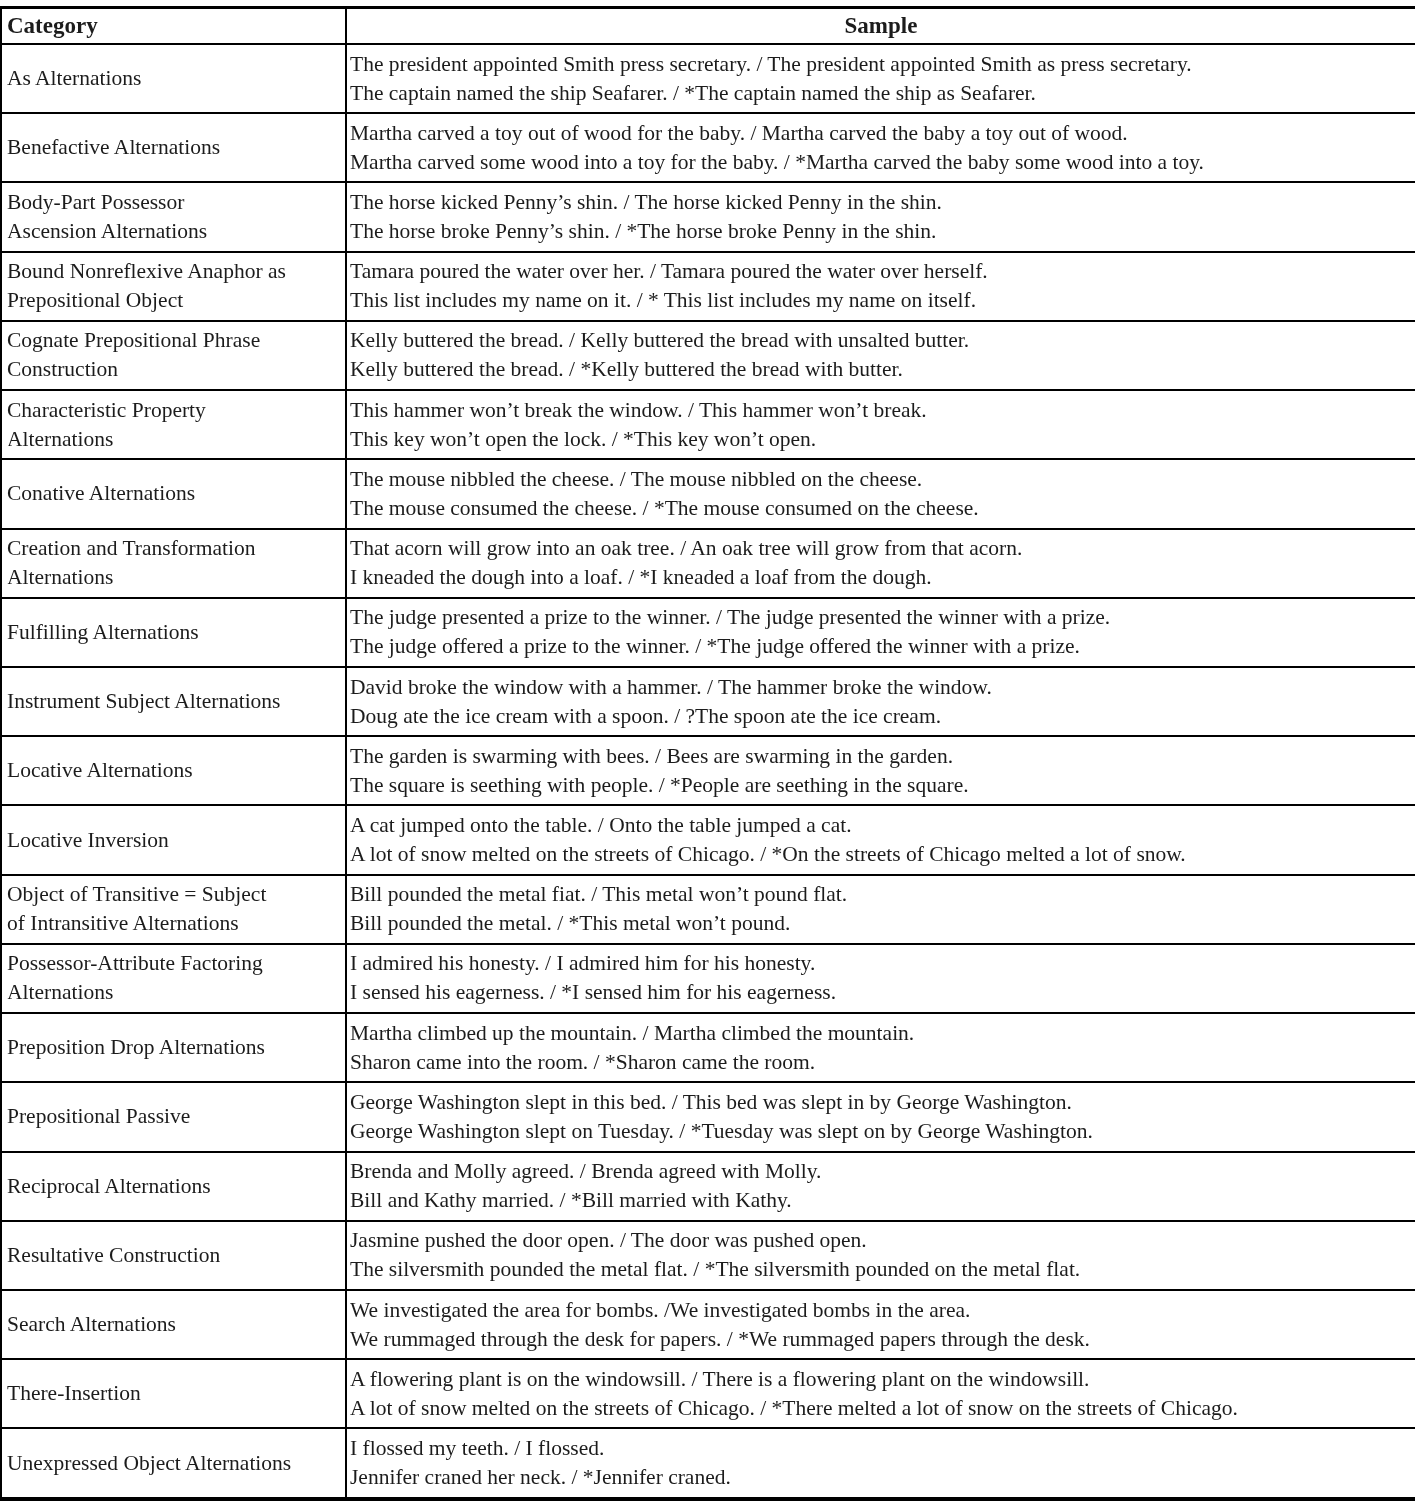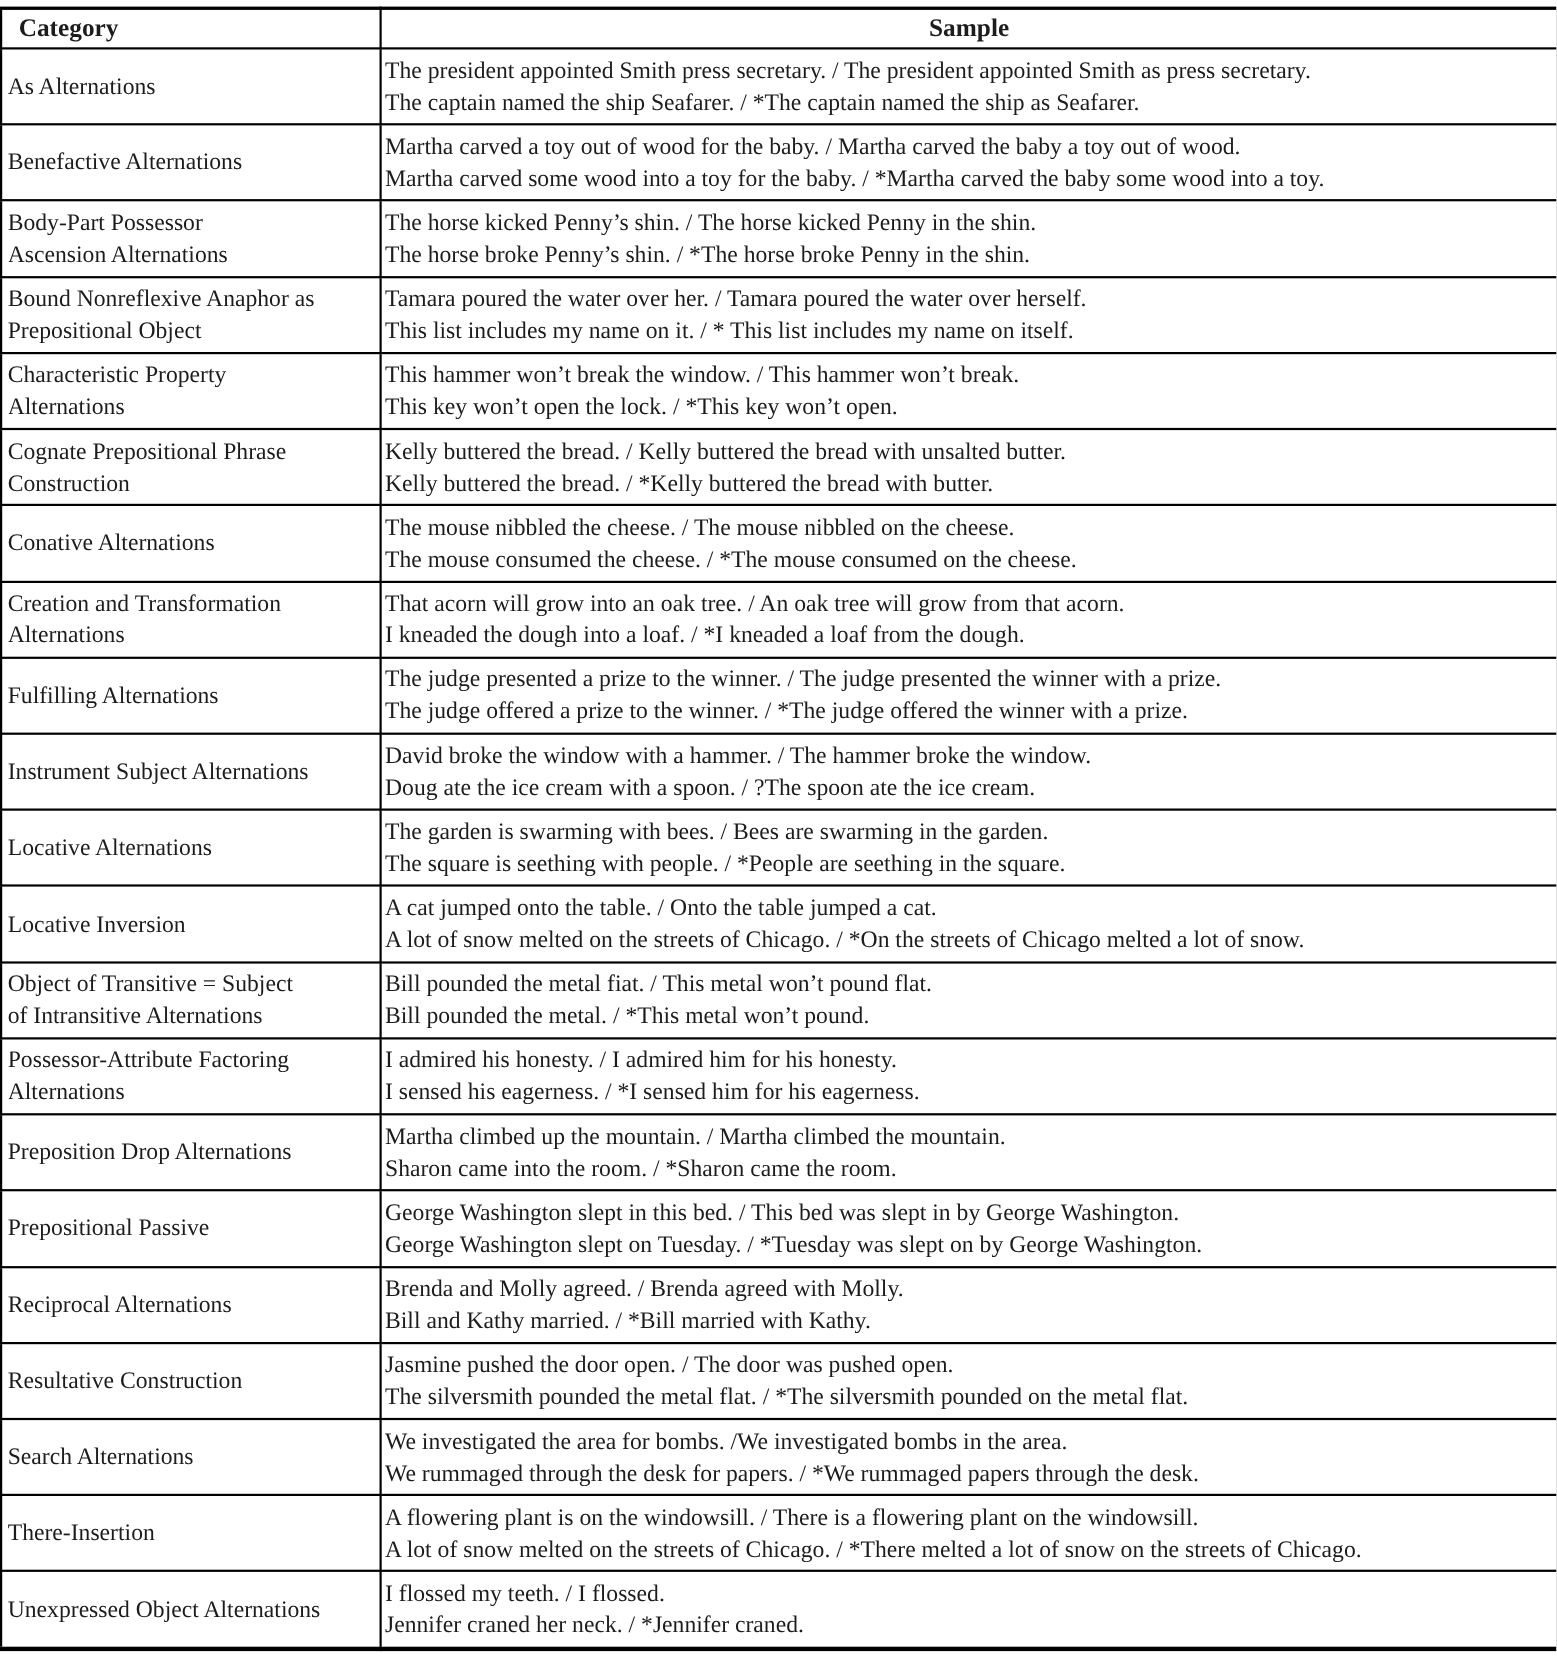--- a/index.html
+++ b/index.html
@@ -30,21 +30,21 @@
   col.cat-col { width: 345px; }
   col.sample-col { width: 1070px; }
   th {
     border: 2px solid #000;
     font-weight: bold;
     font-size: 23px;
     padding: 2px 6px;
     height: 30px;
     vertical-align: middle;
   }
-  th.cat-h { text-align: left; padding-left: 15px; }
+  th.cat-h { text-align: left; padding-left: 5px; }
   th.sample-h { text-align: center; }
   td {
     border: 2px solid #000;
     font-size: 21.5px;
     vertical-align: middle;
     overflow: hidden;
   }
   td.cat-cell {
     text-align: left;
     padding: 2px 2px 2px 5px;
@@ -112,36 +112,36 @@
             <div class="cat-line">Bound Nonreflexive Anaphor as</div>
             <div class="cat-line">Prepositional Object</div>
           </td>
           <td class="sample-cell">
             <div class="sample-line">Tamara poured the water over her. / Tamara poured the water over herself.</div>
             <div class="sample-line">This list includes my name on it. / * This list includes my name on itself.</div>
           </td>
         </tr>
         <tr>
           <td class="cat-cell">
+            <div class="cat-line">Cognate Prepositional Phrase</div>
+            <div class="cat-line">Construction</div>
+          </td>
+          <td class="sample-cell">
+            <div class="sample-line">Kelly buttered the bread. / Kelly buttered the bread with unsalted butter.</div>
+            <div class="sample-line">Kelly buttered the bread. / *Kelly buttered the bread with butter.</div>
+          </td>
+        </tr>
+        <tr>
+          <td class="cat-cell">
             <div class="cat-line">Characteristic Property</div>
             <div class="cat-line">Alternations</div>
           </td>
           <td class="sample-cell">
             <div class="sample-line">This hammer won’t break the window. / This hammer won’t break.</div>
             <div class="sample-line">This key won’t open the lock. / *This key won’t open.</div>
-          </td>
-        </tr>
-        <tr>
-          <td class="cat-cell">
-            <div class="cat-line">Cognate Prepositional Phrase</div>
-            <div class="cat-line">Construction</div>
-          </td>
-          <td class="sample-cell">
-            <div class="sample-line">Kelly buttered the bread. / Kelly buttered the bread with unsalted butter.</div>
-            <div class="sample-line">Kelly buttered the bread. / *Kelly buttered the bread with butter.</div>
           </td>
         </tr>
         <tr>
           <td class="cat-cell">
             <div class="cat-line">Conative Alternations</div>
           </td>
           <td class="sample-cell">
             <div class="sample-line">The mouse nibbled the cheese. / The mouse nibbled on the cheese.</div>
             <div class="sample-line">The mouse consumed the cheese. / *The mouse consumed on the cheese.</div>
           </td>

